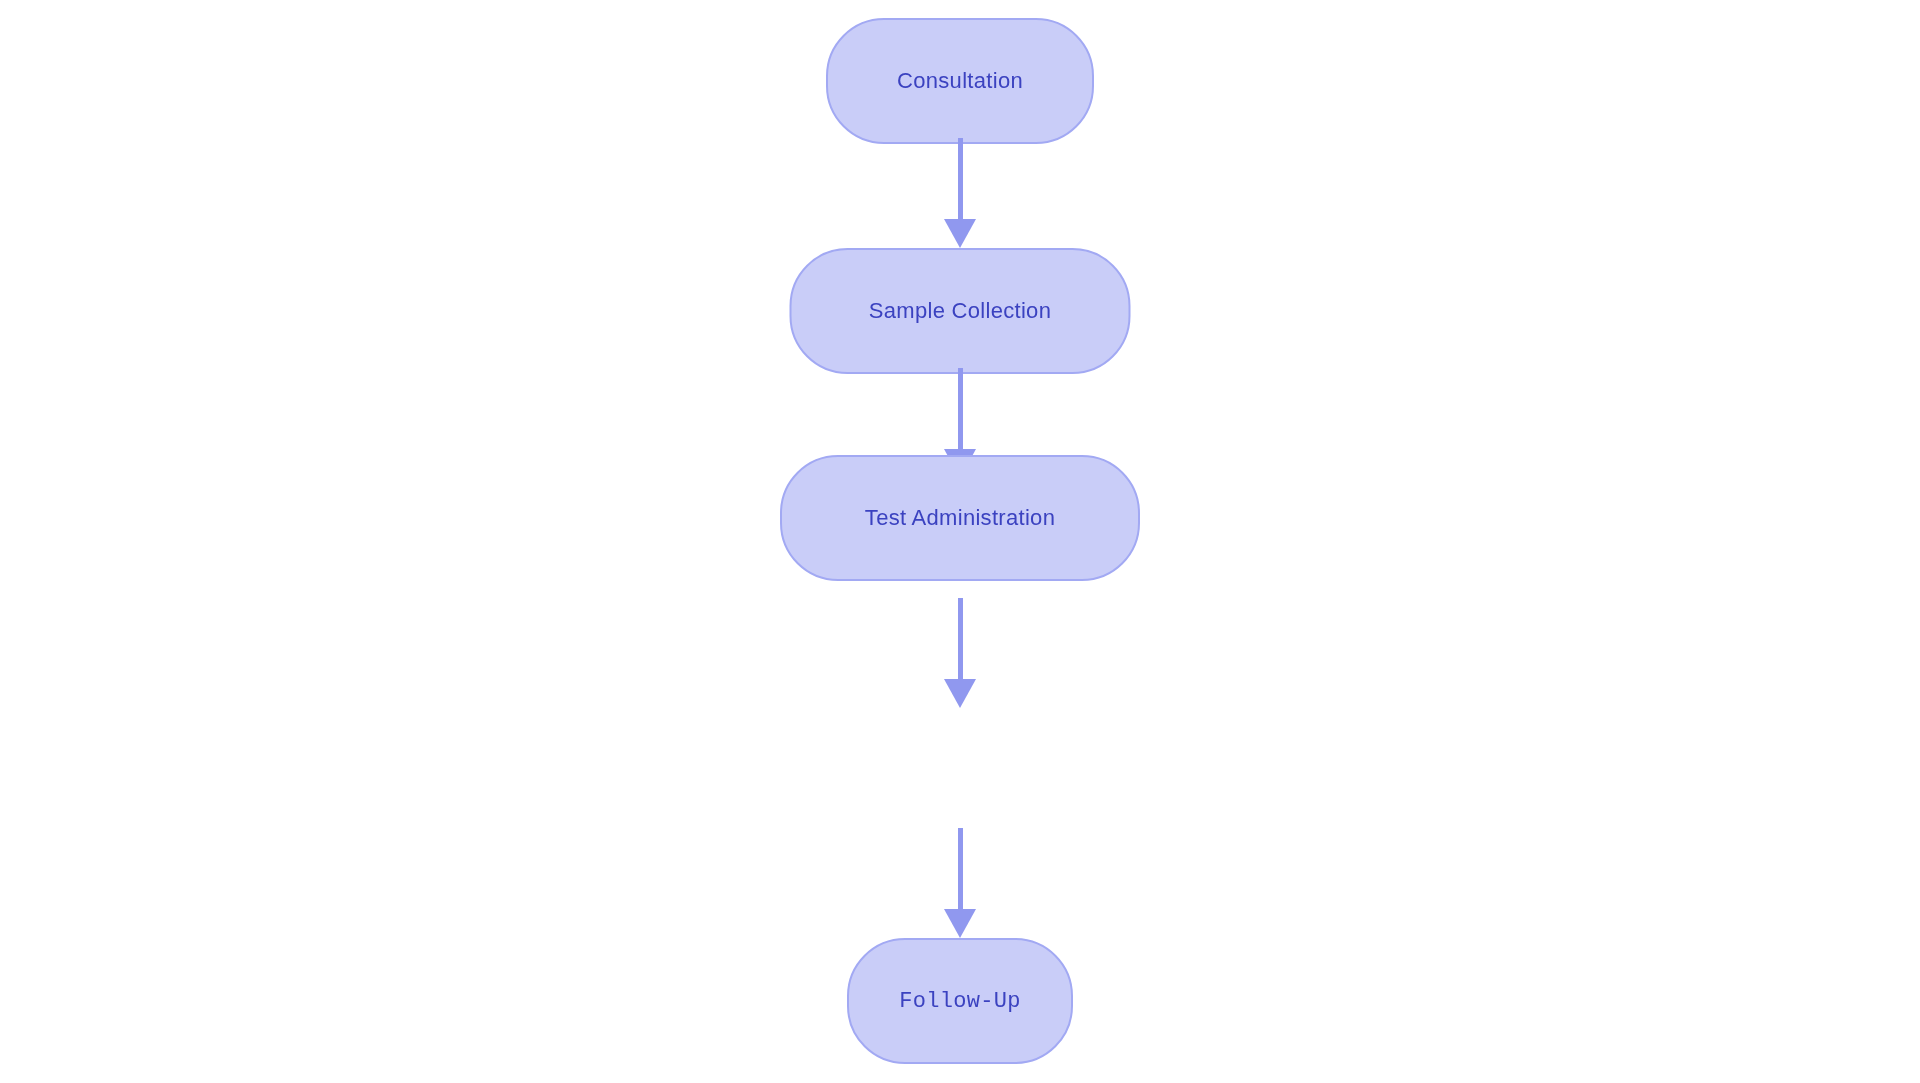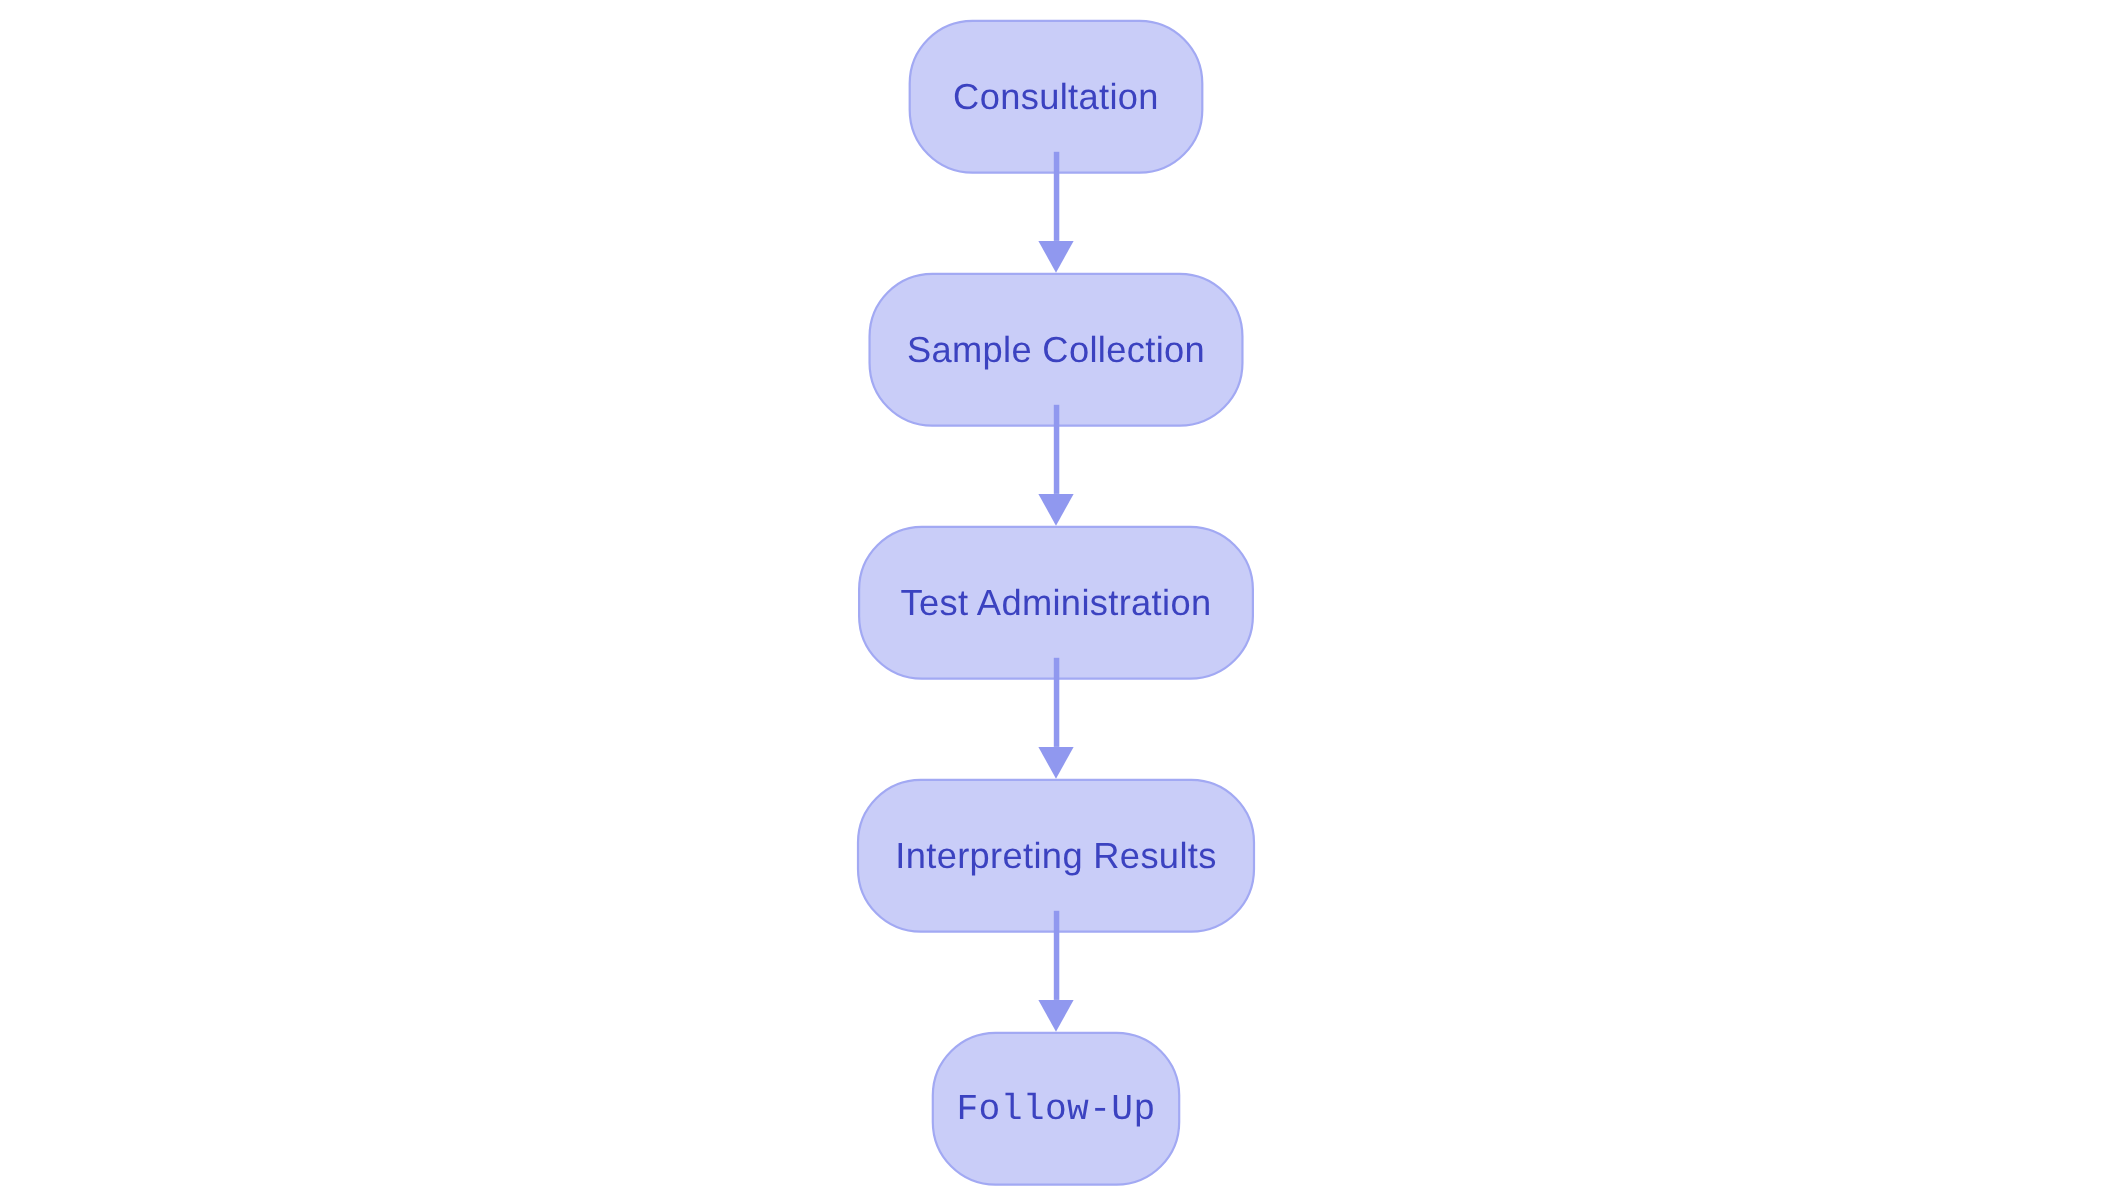--- a/index.html
+++ b/index.html
@@ -12,36 +12,36 @@
     width: 1920px;
     height: 1083px;
     background: var(--bg, #ffffff);
     overflow: hidden;
     font-family: "Liberation Sans", sans-serif;
   }
   .node {
     position: absolute;
     left: 960px;
     transform: translateX(-50%);
-    height: 140px;
+    height: 126px;
     box-sizing: border-box;
     background: var(--node-fill, #c9cdf8);
     border: 2px solid var(--node-border, #a2a9f3);
     border-radius: 58px;
     color: var(--node-text, #3b42c0);
     display: flex;
     align-items: center;
     justify-content: center;
-    font-size: 33px;
+    font-size: 22px;
     letter-spacing: 0.3px;
     white-space: nowrap;
   }
   #node-consultation        { top: 18px;  width: 268px; }
   #node-sample-collection   { top: 248px; width: 341px; }
-  #node-test-administration { top: 478px; width: 360px; }
+  #node-test-administration { top: 455px; width: 360px; }
   #node-interpreting-results{ top: 708px; width: 362px; }
   #node-follow-up           { top: 938px; width: 226px; font-family: Liberation Mono, monospace; }
 
   .arrow {
     position: absolute;
     left: 960px;
     transform: translateX(-50%);
     display: flex;
     flex-direction: column;
     align-items: center;
@@ -89,23 +89,20 @@
 
   <div class="node" id="node-test-administration">
     <span class="node-label">Test Administration</span>
   </div>
 
   <div class="arrow arrow-3">
     <div class="arrow-line"></div>
     <div class="arrow-head"></div>
   </div>
 
-  <div class="node" id="node-interpreting-results">
-    <span class="node-label">Interpreting Results</span>
-  </div>
 
   <div class="arrow arrow-4">
     <div class="arrow-line"></div>
     <div class="arrow-head"></div>
   </div>
 
   <div class="node" id="node-follow-up">
     <span class="node-label">Follow-Up</span>
   </div>
 

